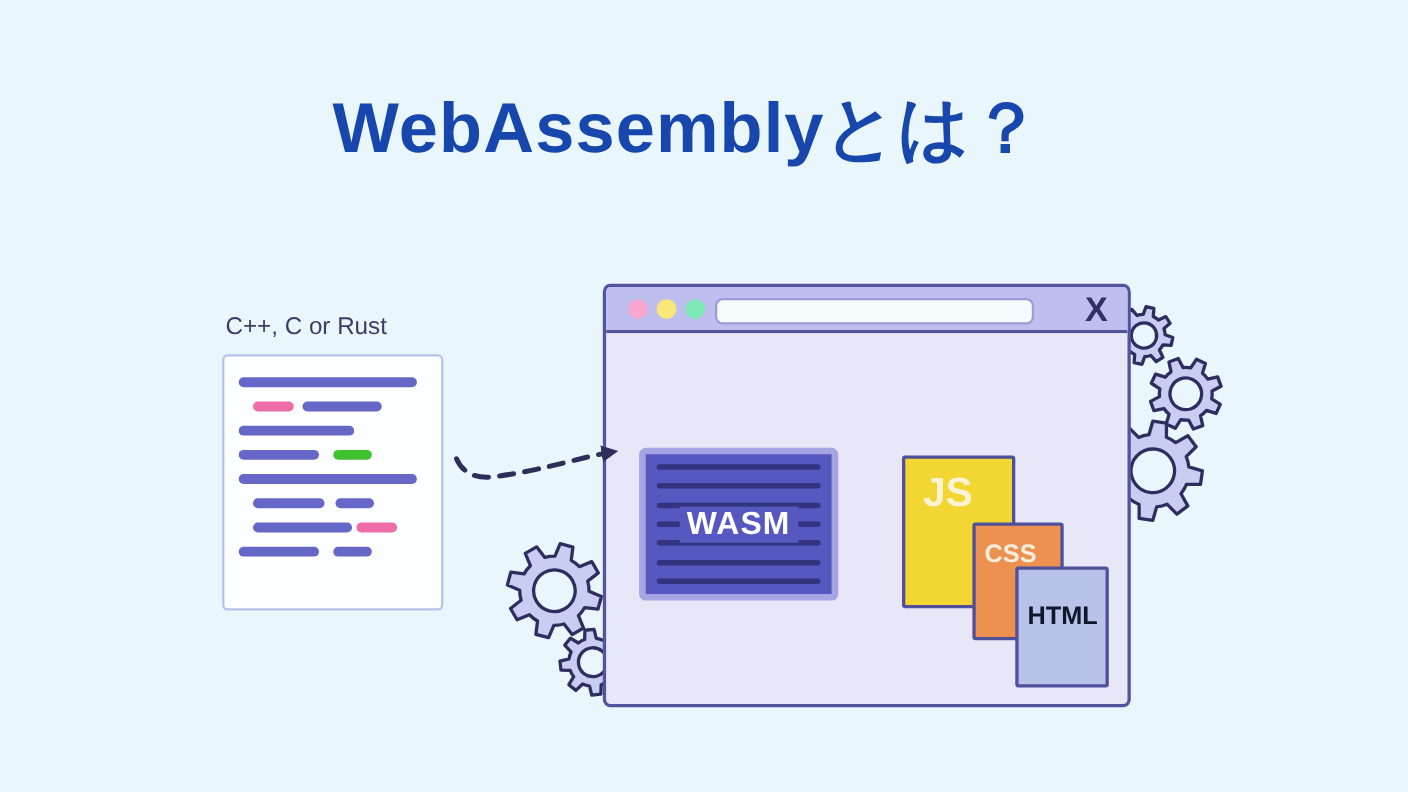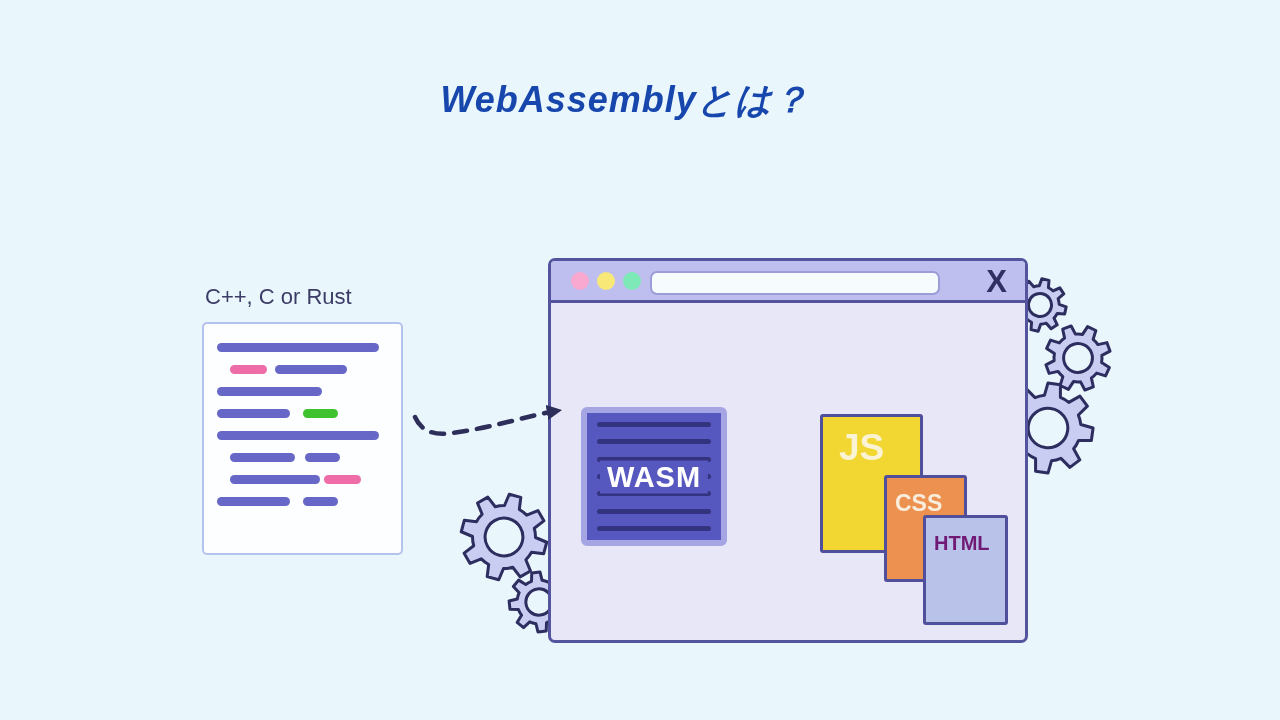--- a/index.html
+++ b/index.html
@@ -6,22 +6,22 @@
   *{box-sizing:border-box;}
   .canvas{
     position:relative;width:1280px;height:720px;overflow:hidden;
     background:#e9f6fc;
     font-family:"Liberation Sans","DejaVu Sans",sans-serif;
   }
   
   .page-title{
     position:absolute;top:78px;left:0;right:30px;
     text-align:center;
-    font-size:36px;font-weight:bold;color:#1747ad;
-    letter-spacing:1px;line-height:1.2;font-style:italic;
+    font-size:64px;font-weight:bold;color:#1747ad;
+    letter-spacing:1px;line-height:1.2;
   }
   
   .gears-svg{position:absolute;left:0;top:0;z-index:0;pointer-events:none;}
   
   .source-group{position:absolute;left:202px;top:284px;z-index:1;}
   .source-label{
     position:absolute;left:3px;top:0;
     font-size:22px;font-weight:normal;color:#3c3c66;white-space:nowrap;
   }
   .source-card{
@@ -55,41 +55,41 @@
     background:#f6fcfe;border:2px solid #9c9cd6;border-radius:7px;
     font-size:13px;color:#54549e;padding:2px 8px;
   }
   .close-x{
     position:absolute;right:18px;top:4px;
     font-size:31px;font-weight:bold;color:#303065;line-height:34px;
   }
   .browser-body{position:relative;width:100%;height:337px;}
   
   .wasm-box{
-    position:absolute;left:30px;top:104px;width:146px;height:139px;
+    position:absolute;left:30px;top:104px;width:181px;height:139px;
     background:#5757c0;border:6px solid #a5a5e4;border-radius:6px;
     display:flex;flex-direction:column;justify-content:space-between;
     padding:9px 10px;
     text-align:right;
   }
   .wasm-line{height:5px;background:#33337f;border-radius:3px;}
   .wasm-label{
     position:absolute;left:50%;top:50%;transform:translate(-50%,-50%);
     background:#5757c0;color:#ffffff;font-size:29px;font-weight:bold;
     letter-spacing:1px;padding:0 7px;white-space:nowrap;
   }
   
   .tech-card{position:absolute;border:3px solid #4f4f9b;border-radius:3px;}
   .tech-card .tc-label{display:block;font-weight:bold;white-space:nowrap;}
   .card-js{left:269px;top:111px;width:103px;height:139px;background:#f2d733;z-index:1;}
   .card-js .tc-label{padding:10px 0 0 16px;font-size:37px;color:#faf4d4;}
   .card-css{left:333px;top:172px;width:83px;height:107px;background:#ec9150;z-index:2;}
   .card-css .tc-label{padding:12px 0 0 8px;font-size:23px;color:#f9eedd;}
   .card-html{left:372px;top:212px;width:85px;height:110px;background:#b9c3ea;z-index:3;}
-  .card-html .tc-label{padding:14px 0 0 8px;font-size:20px;color:#701a75;}
+  .card-html .tc-label{padding:28px 0 0 8px;font-size:23px;color:#0f172a;}
 </style>
 </head>
 <body>
 
 <div class="canvas">
 
   <div class="page-title">WebAssemblyとは？</div>
 
   <svg class="gears-svg" width="1280" height="720" viewBox="0 0 1280 720">
     <defs>

